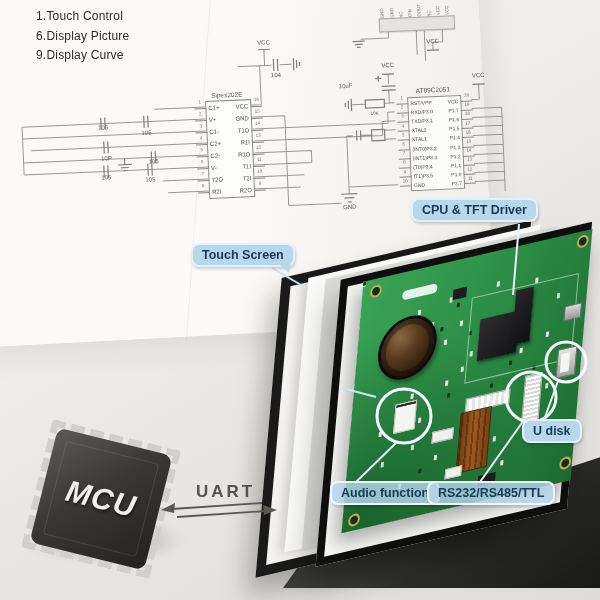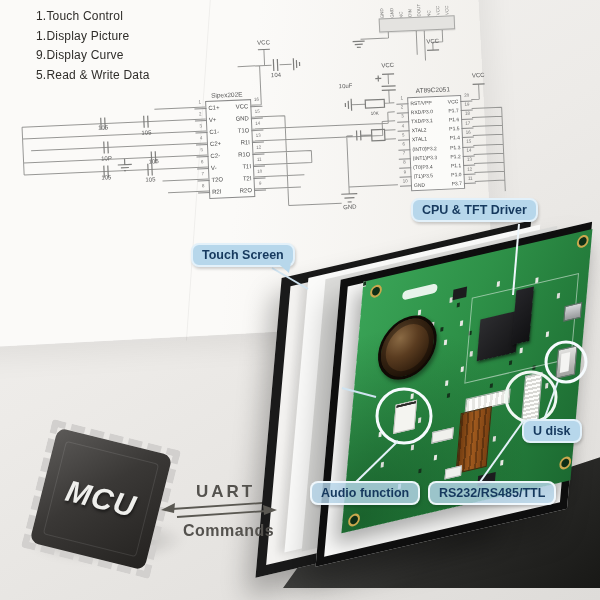--- a/index.html
+++ b/index.html
@@ -84,21 +84,21 @@
     70px 145px #dcdcd8,125px 145px #e8e8e4,186px 180px #e8e8e4;}
   .speck-d{position:absolute;left:0;top:0;width:3px;height:4px;background:#14321c;
     box-shadow:65px 48px #14321c,85px 62px #14321c,100px 42px #14321c,115px 72px #14321c,140px 68px #14321c,
     52px 128px #14321c,98px 128px #14321c,142px 128px #14321c,160px 110px #14321c,185px 120px #14321c,
     120px 190px #14321c,75px 195px #14321c;}
 
   
   .callout{position:absolute;background:#b7d7eb;border:2px solid #e3f1fa;border-radius:8px;
     color:#16395e;font-weight:bold;font-size:12.5px;padding:3px 9px;white-space:nowrap;
     box-shadow:1px 2px 3px rgba(0,0,0,0.18);}
-  .callout.glass{background:rgba(183,215,235,0.82);border-color:rgba(245,252,255,0.9);}
+  .callout.glass{background:rgba(183,215,235,0.82);border-color:rgba(245,252,255,0.9);margin-left:20px;}
   .tail{position:absolute;right:2px;bottom:-8px;width:12px;height:9px;background:#b7d7eb;clip-path:polygon(0 0,100% 0,85% 100%);}
 
   
   .mcu-shadow{left:25px;top:518px;width:160px;height:44px;border-radius:50%;
     background:radial-gradient(ellipse,rgba(0,0,0,0.32),transparent 70%);filter:blur(4px);}
   .mcu{left:42px;top:440px;width:118px;height:118px;transform:rotate(14deg);}
   .mcu-pins{position:absolute;inset:-7px;border:7px dashed #d2d0ce;border-radius:4px;}
   .mcu-body{position:absolute;inset:0;border-radius:9px;
     background:linear-gradient(135deg,#5c5a58 0%,#3a3836 45%,#242220 100%);
     display:flex;align-items:center;justify-content:center;}
@@ -116,23 +116,22 @@
 </head>
 <body>
 
 <div id="stage">
 
   <div class="abs sheet z1"></div>
   <div class="abs crease z1"></div>
 
   <div class="abs features z2">
       <div class="feature-line">1.Touch Control</div>
-      <div class="feature-line">1.Display Picture</div>
+      <div class="feature-line">6.Display Picture</div>
       <div class="feature-line">9.Display Curve</div>
-      <div class="feature-line">5.Read &amp; Write Data</div>
     </div>
 
   <div class="abs schematic z2">
     <svg width="600" height="262" viewBox="0 0 600 262">
       <g stroke="#979795" stroke-width="1" fill="none">
         <path d="M22,115 H206 M22,127 H206 M22,151 H206 M22,163 H206 M30,139 H206 M155,103 H206 M160,175 H206 M165,187 H206 M22,115 V163
           M240,64 H274 M282,64 H294 M267,48 V64 M250,103 H262 M262,64 V103
           M250,115 H285 M285,115 V205 M285,205 H338
           M250,127 H388 M388,116 V127 M388,116 H395 M250,139 H382 M382,125 V139 M382,125 H395
           M250,151 H310 M250,163 H310 M310,151 V163 M250,175 H302 M250,187 H298
@@ -397,32 +396,31 @@
   <div class="callout z7" style="left:191px;top:243px;">
     <span>Touch Screen</span>
     <span class="tail"></span>
   </div>
   <div class="callout z7" style="left:411px;top:198px;">
     <span>CPU &amp; TFT Driver</span>
   </div>
   <div class="callout glass z7" style="left:310px;top:481px;">
     <span>Audio function</span>
   </div>
-  <div class="callout glass z7" style="left:428px;top:481px;">
+  <div class="callout glass z7" style="left:407px;top:481px;">
     <span>RS232/RS485/TTL</span>
   </div>
   <div class="callout z7" style="left:522px;top:419px;">
     <span>U disk</span>
   </div>
 
   <div class="abs mcu-shadow z4"></div>
   <div class="abs mcu z5">
     <div class="mcu-pins"></div>
     <div class="mcu-body">
       <div class="mcu-inner"></div>
       <span class="mcu-text">MCU</span>
     </div>
   </div>
 
   <div class="abs uart-label z6">UART</div>
-  <div class="abs commands-label z6">Commands</div>
 
 </div>
 
 </body></html>

